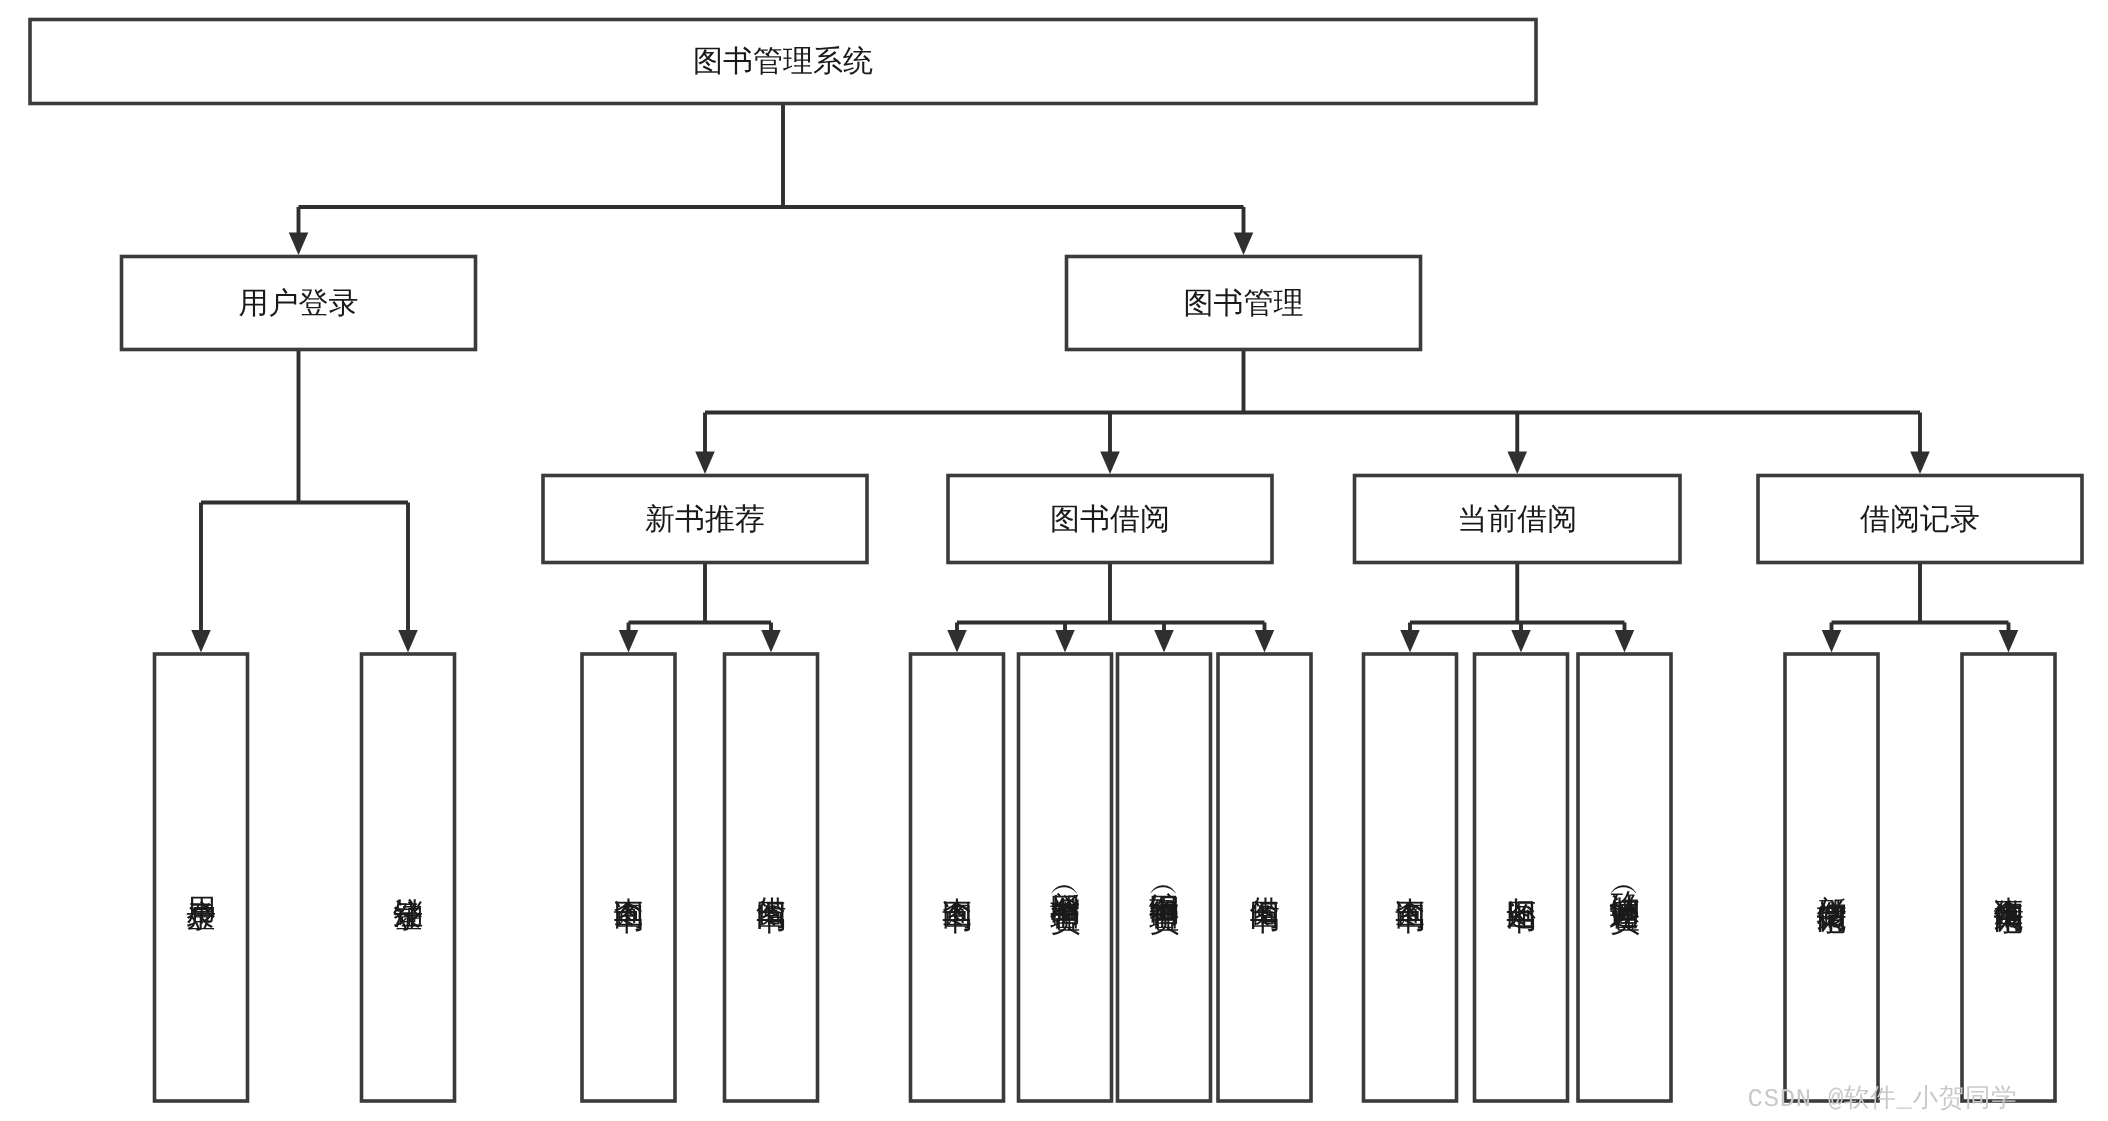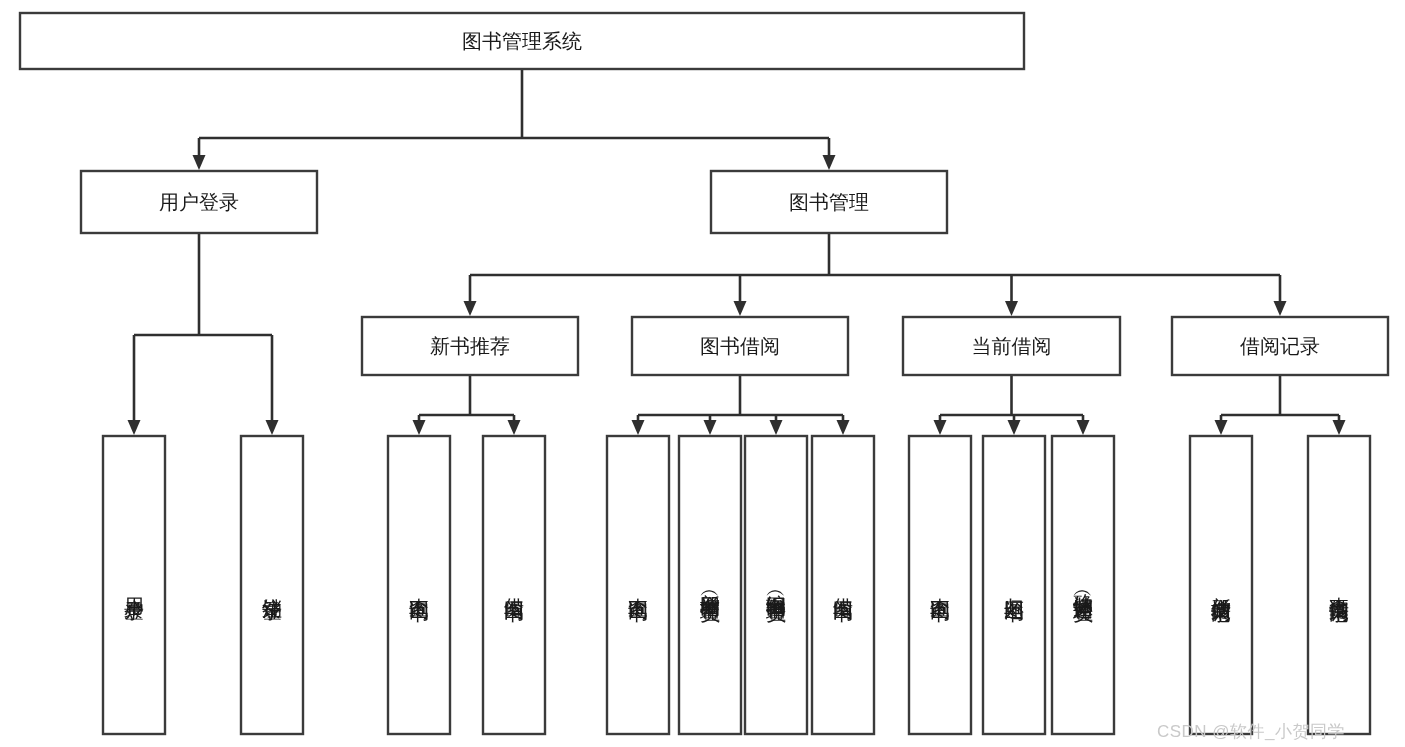--- a/index.html
+++ b/index.html
@@ -62,21 +62,21 @@
     align-items: center;
     justify-content: center;
     text-align: center;
     white-space: nowrap;
     pointer-events: none;
   }
   .watermark {
     position: absolute;
     right: 8px;
     bottom: 4px;
-    font-family: Liberation Sans, sans-serif;
+    font-family: Liberation Mono, monospace;
     font-size: 17px;
     color: #c9c9c9;
     white-space: nowrap;
     letter-spacing: 0.5px;
   }
 </style>
 </head>
 <body>
 
 <div id="diagram-root">

